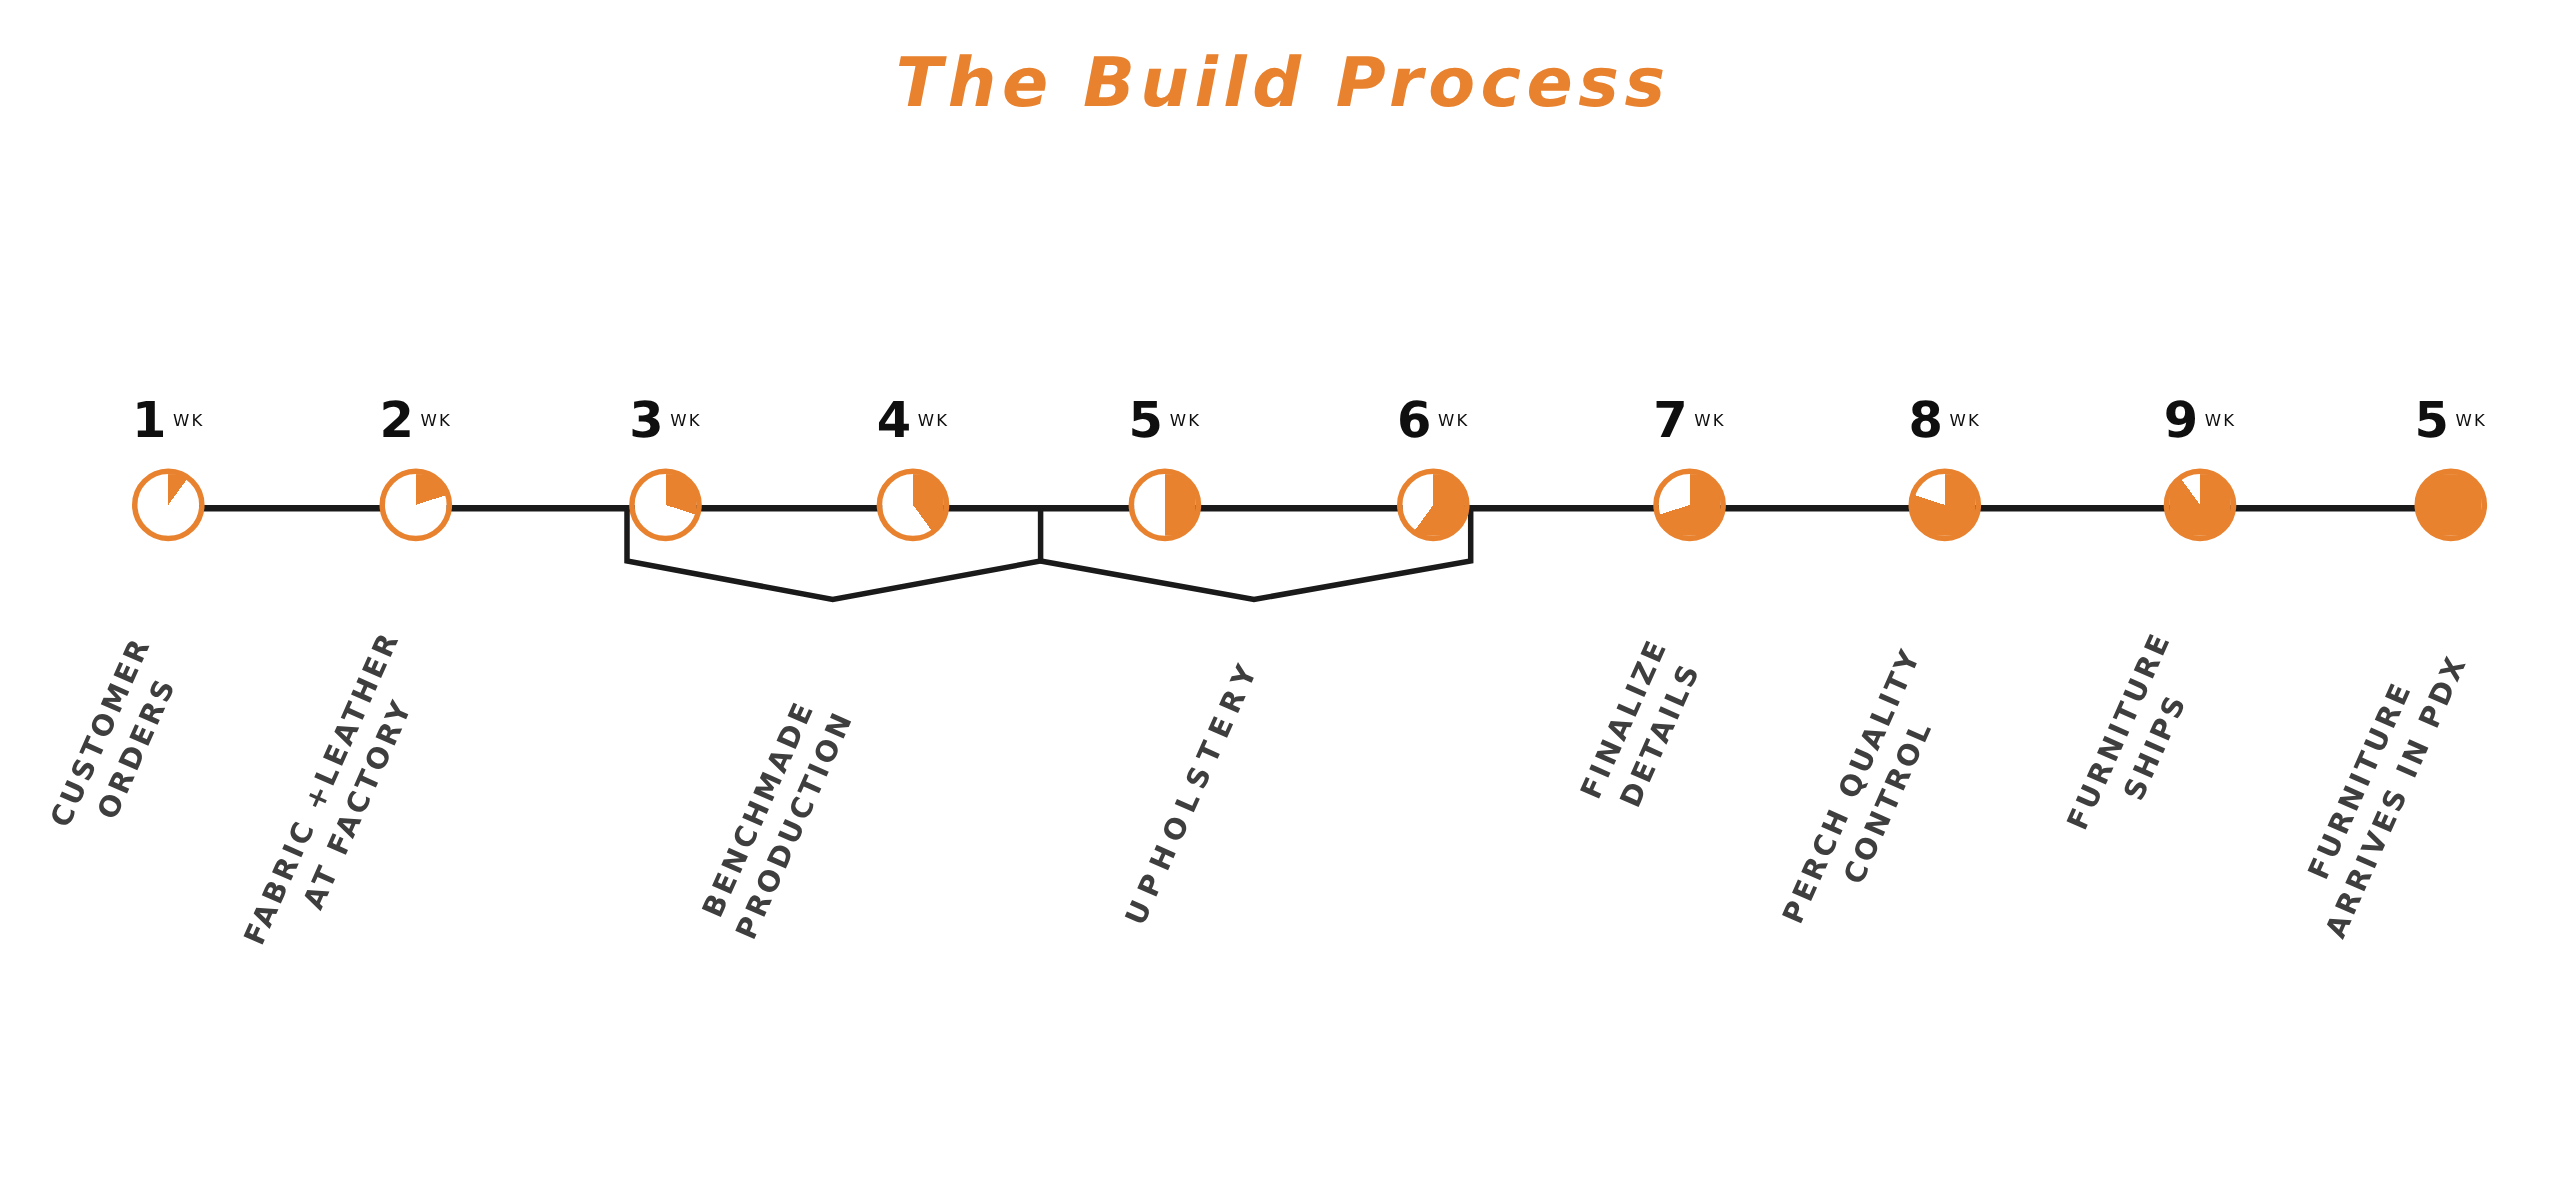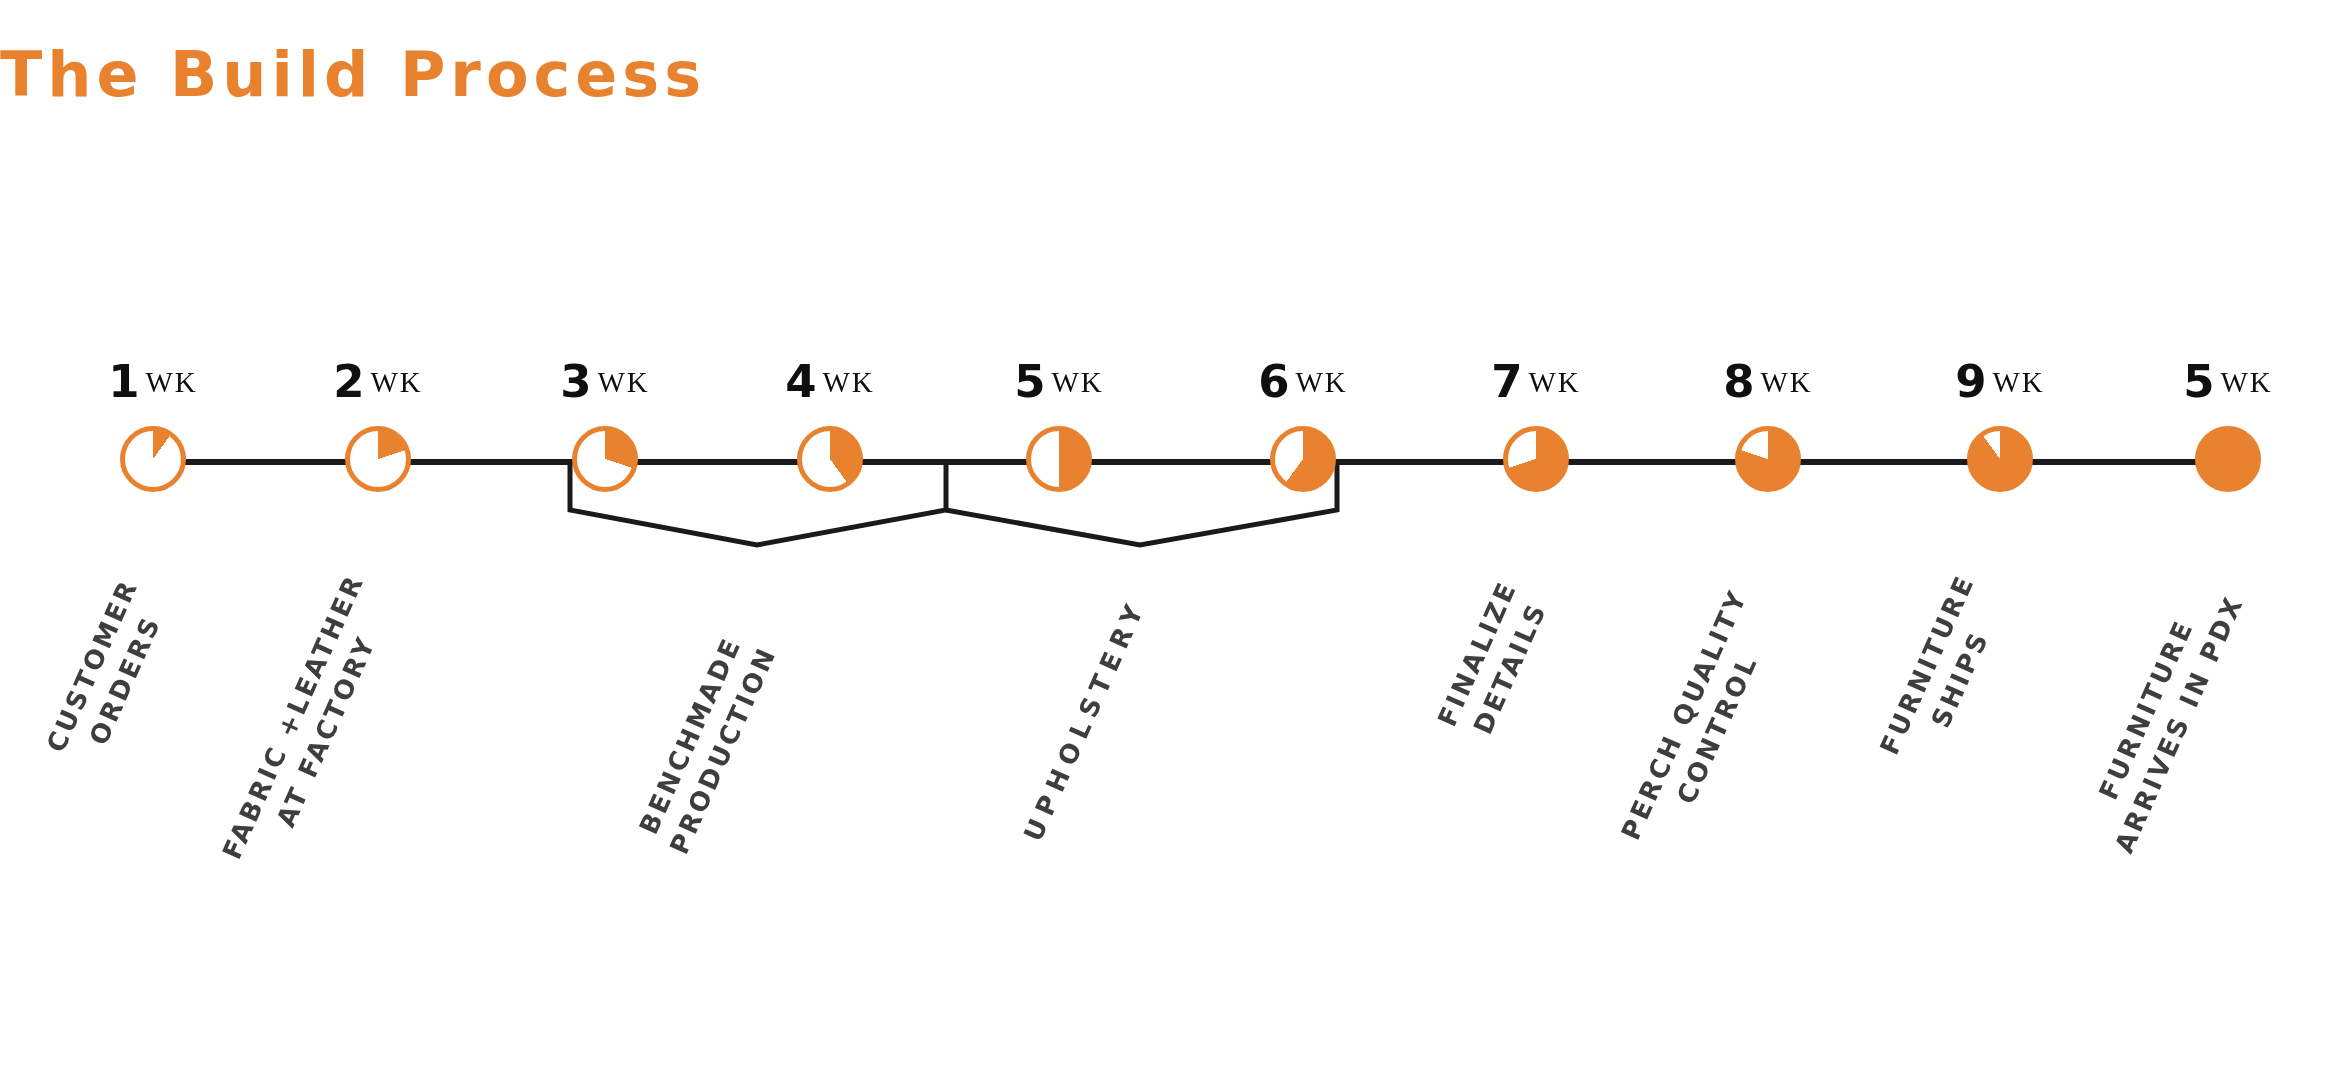--- a/index.html
+++ b/index.html
@@ -11,35 +11,36 @@
   html,body{margin:0;padding:0;background:#ffffff;}
   .canvas{
     position:relative;
     width:2333px;height:1083px;
     background:#ffffff;
     overflow:hidden;
     font-family:"DejaVu Sans","Liberation Sans",sans-serif;
   }
   .title{
     position:absolute;top:38px;left:0;right:0;margin:0;
-    text-align:left;
+    text-align:center;
     font-size:62px;font-weight:bold;letter-spacing:5px;
     color:var(--accent);
+    font-style:italic;
   }
   svg.lines{position:absolute;left:0;top:0;z-index:0;pointer-events:none;}
   .tl{stroke:var(--line);stroke-width:6;fill:none;}
   .br{stroke:var(--line);stroke-width:5;fill:none;stroke-linejoin:miter;}
   .week{
     position:absolute;top:357px;width:132px;
     display:flex;flex-direction:column;align-items:center;
     z-index:2;
   }
   .week-label{display:flex;align-items:center;gap:6px;height:48px;}
   .num{font-size:45px;font-weight:bold;color:var(--ink);line-height:1;}
-  .unit{font-size:29px;letter-spacing:2px;color:var(--ink);margin-top:2px;font-family:Liberation Serif, serif;}
+  .unit{font-size:15px;letter-spacing:2px;color:var(--ink);margin-top:2px;}
   .pie{
     width:66px;height:66px;margin-top:21px;
     border-radius:50%;
     border:5px solid var(--accent);
     box-sizing:border-box;
     background:#fff;
   }
   .stage{position:absolute;width:0;height:0;z-index:1;}
   .stage-text{
     position:absolute;display:block;width:max-content;

